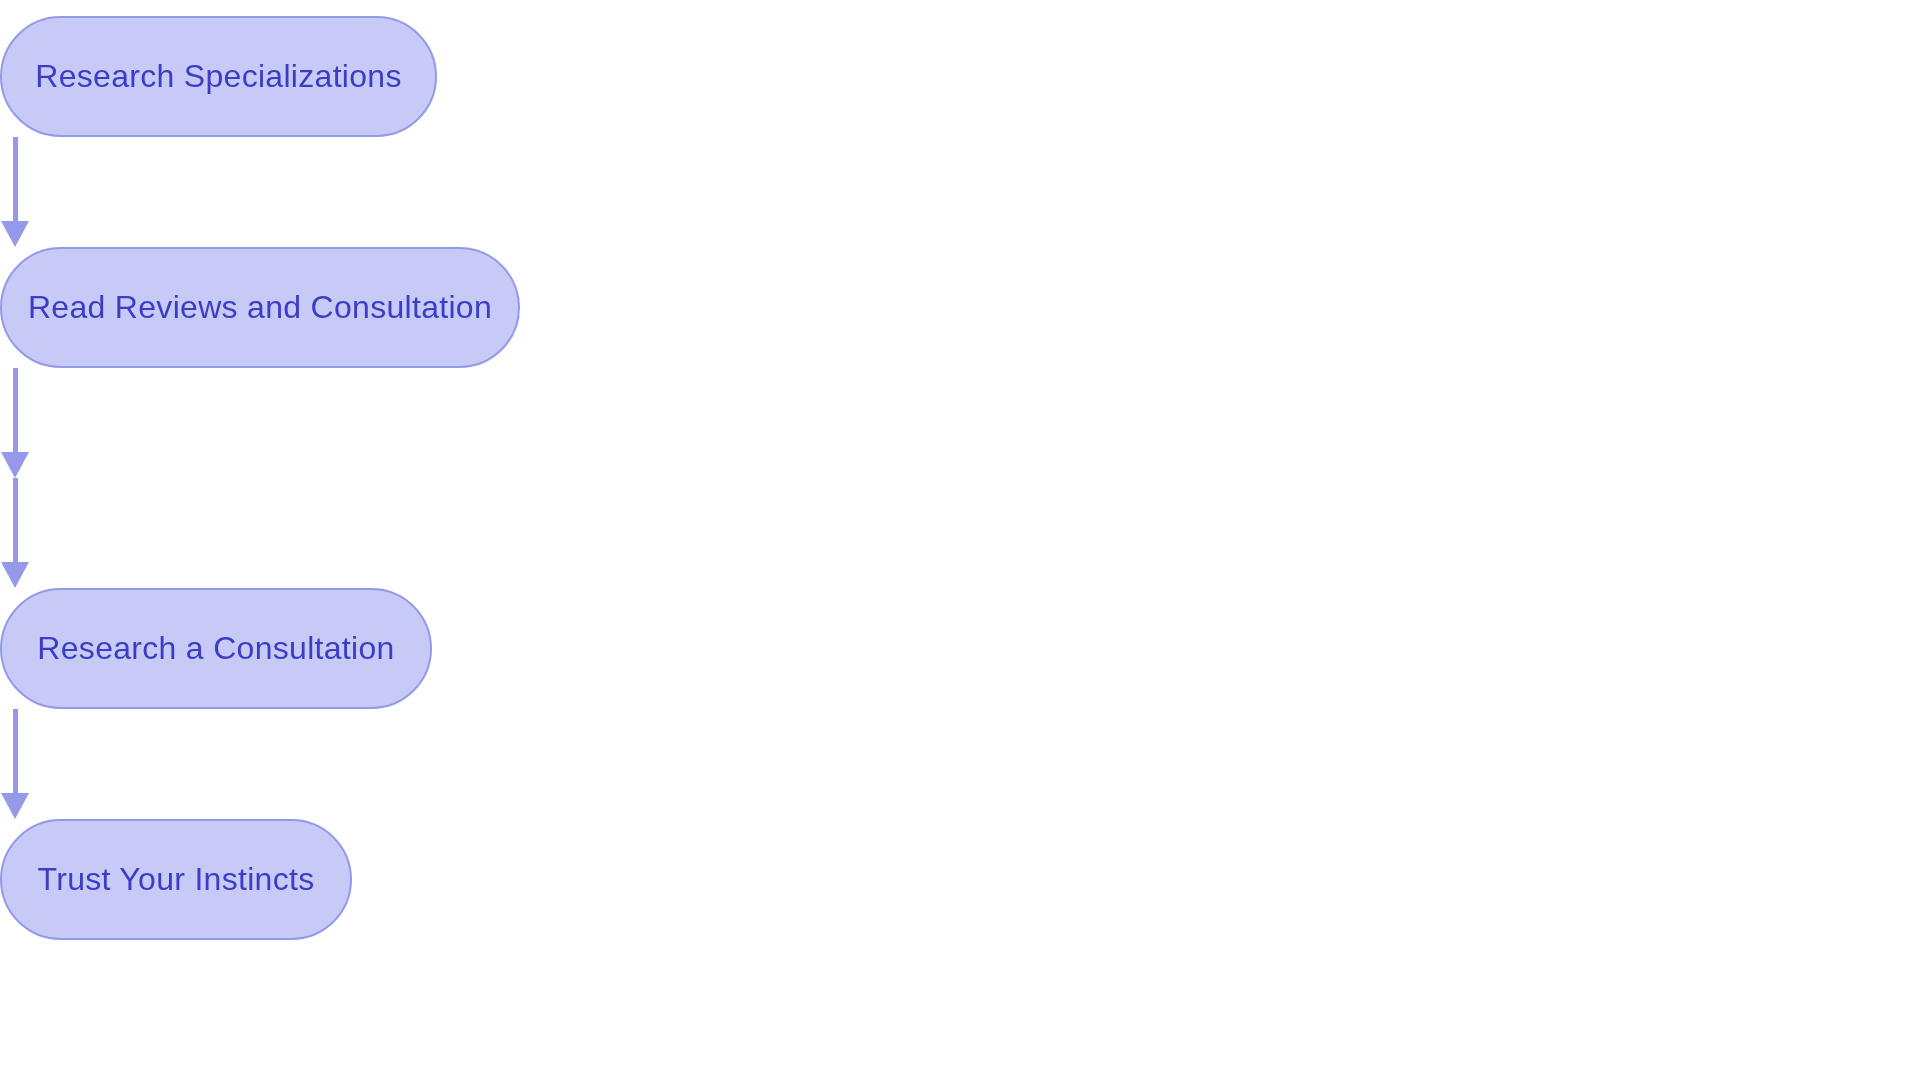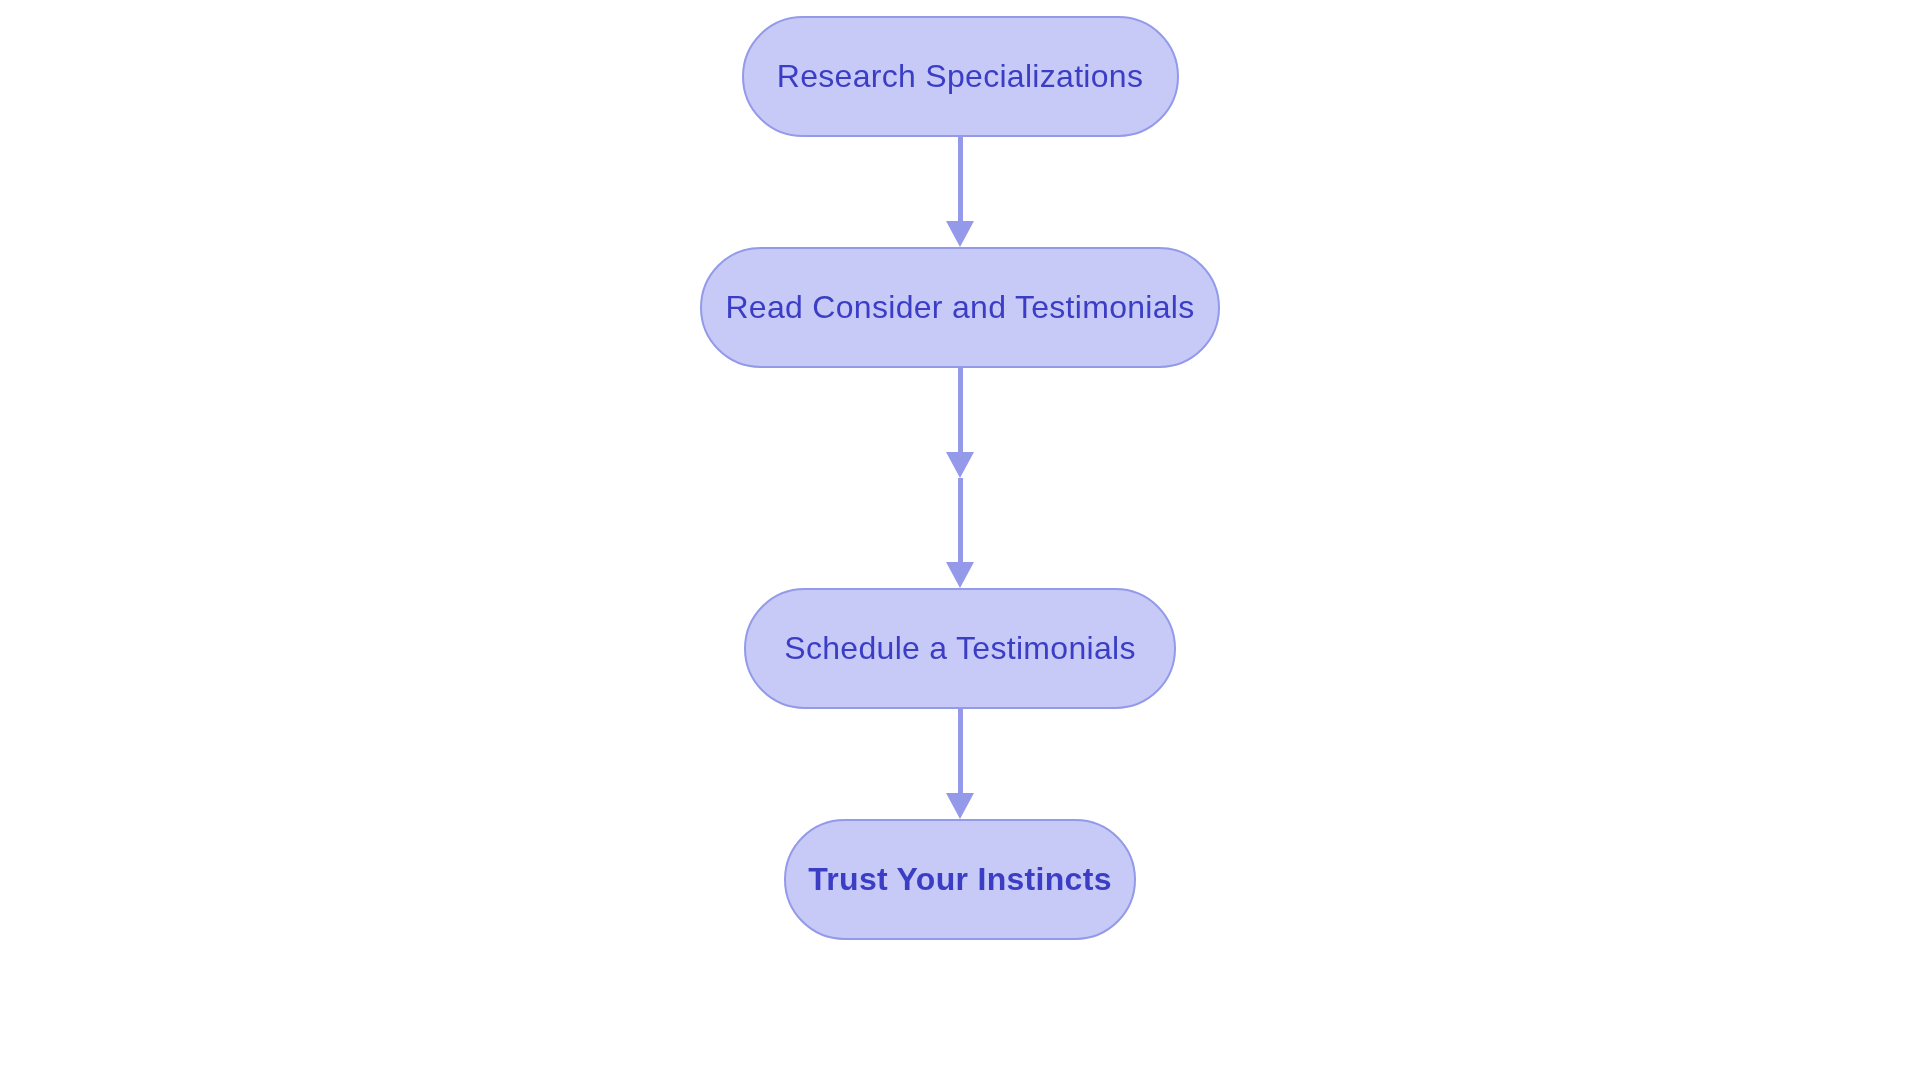--- a/index.html
+++ b/index.html
@@ -19,42 +19,42 @@
     height: 1083px;
     background: #ffffff;
   }
   .flow {
     position: absolute;
     top: 16px;
     left: 0;
     width: 100%;
     display: flex;
     flex-direction: column;
-    align-items: center;
+    align-items: flex-start;
   }
   .node {
     box-sizing: border-box;
     height: 121px;
     border-radius: 60.5px;
     background: #c7c9f7;
     border: 2px solid #939ae9;
     color: #3b3ec5;
     font-size: 32px;
     letter-spacing: 0.3px;
     display: flex;
     align-items: center;
     justify-content: center;
     text-align: center;
     white-space: nowrap;
   }
   .n1 { width: 437px; }
   .n2 { width: 520px; }
   .n3 { width: 336px; }
   .n4 { width: 432px; }
-  .n5 { width: 352px; font-weight: bold; }
+  .n5 { width: 352px; }
   .arrow {
     position: relative;
     height: 110px;
     width: 30px;
     display: flex;
     justify-content: center;
   }
   .arrow .shaft {
     width: 5px;
     height: 86px;
@@ -81,36 +81,36 @@
     <div class="node n1">
       <span>Research Specializations</span>
     </div>
 
     <div class="arrow">
       <div class="shaft"></div>
       <div class="head"></div>
     </div>
 
     <div class="node n2">
-      <span>Read Consider and Testimonials</span>
+      <span>Read Reviews and Consultation</span>
     </div>
 
     <div class="arrow">
       <div class="shaft"></div>
       <div class="head"></div>
     </div>
 
 
     <div class="arrow">
       <div class="shaft"></div>
       <div class="head"></div>
     </div>
 
     <div class="node n4">
-      <span>Schedule a Testimonials</span>
+      <span>Research a Consultation</span>
     </div>
 
     <div class="arrow">
       <div class="shaft"></div>
       <div class="head"></div>
     </div>
 
     <div class="node n5">
       <span>Trust Your Instincts</span>
     </div>

